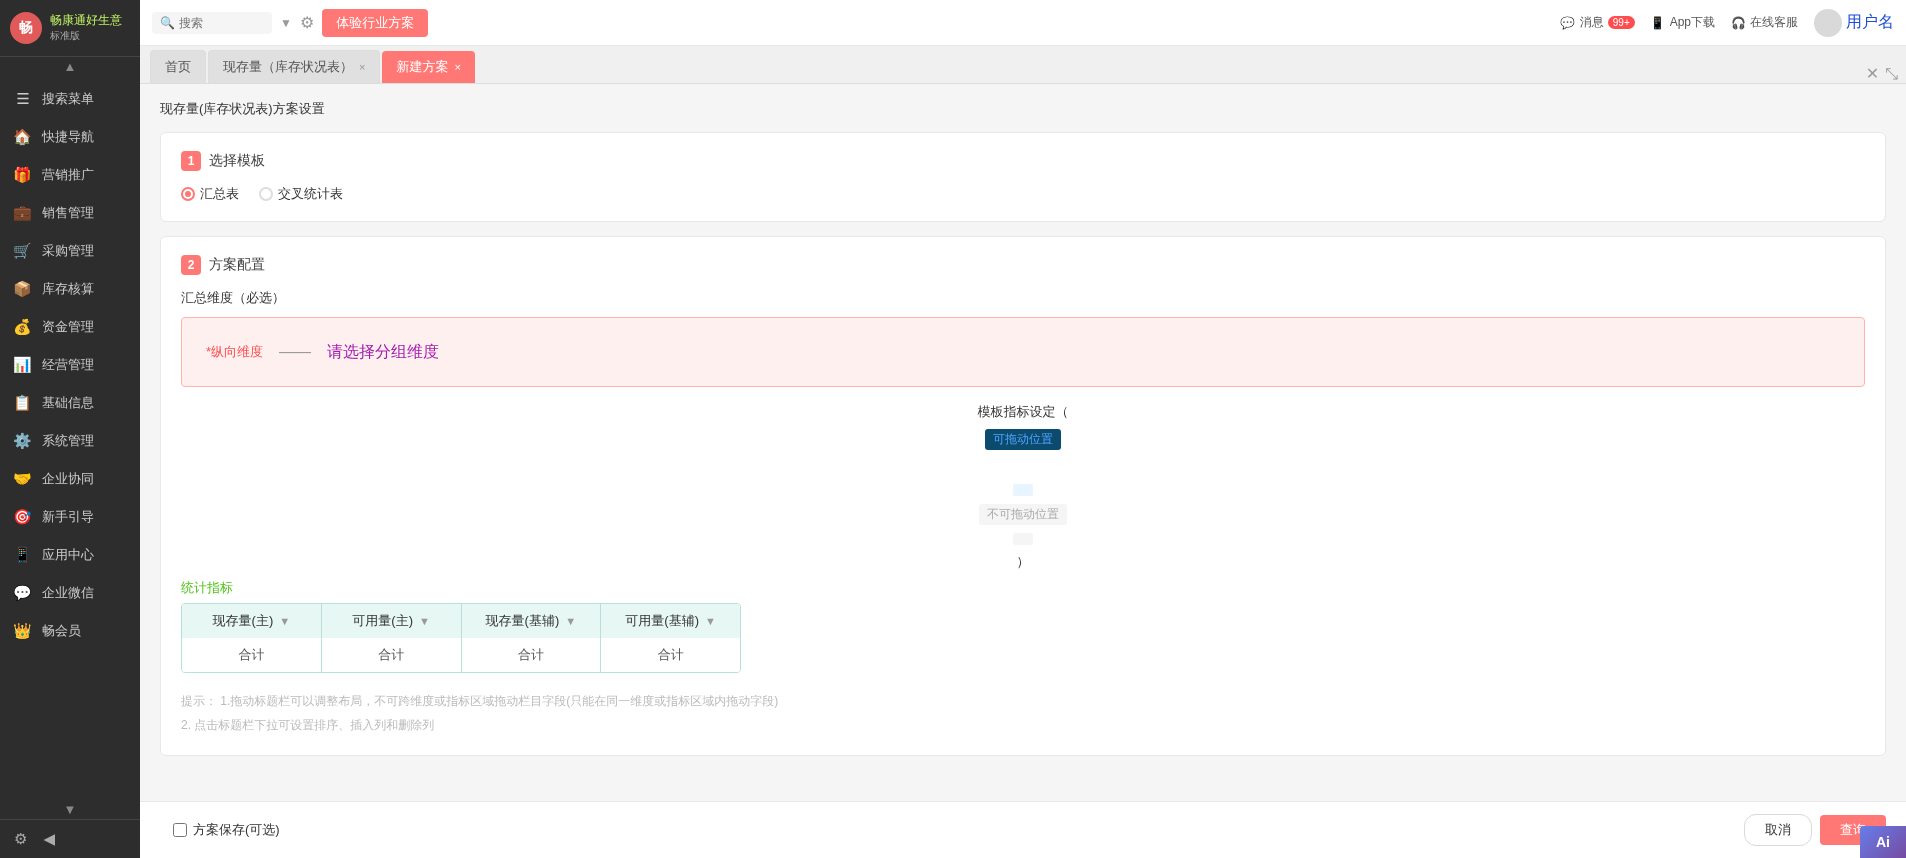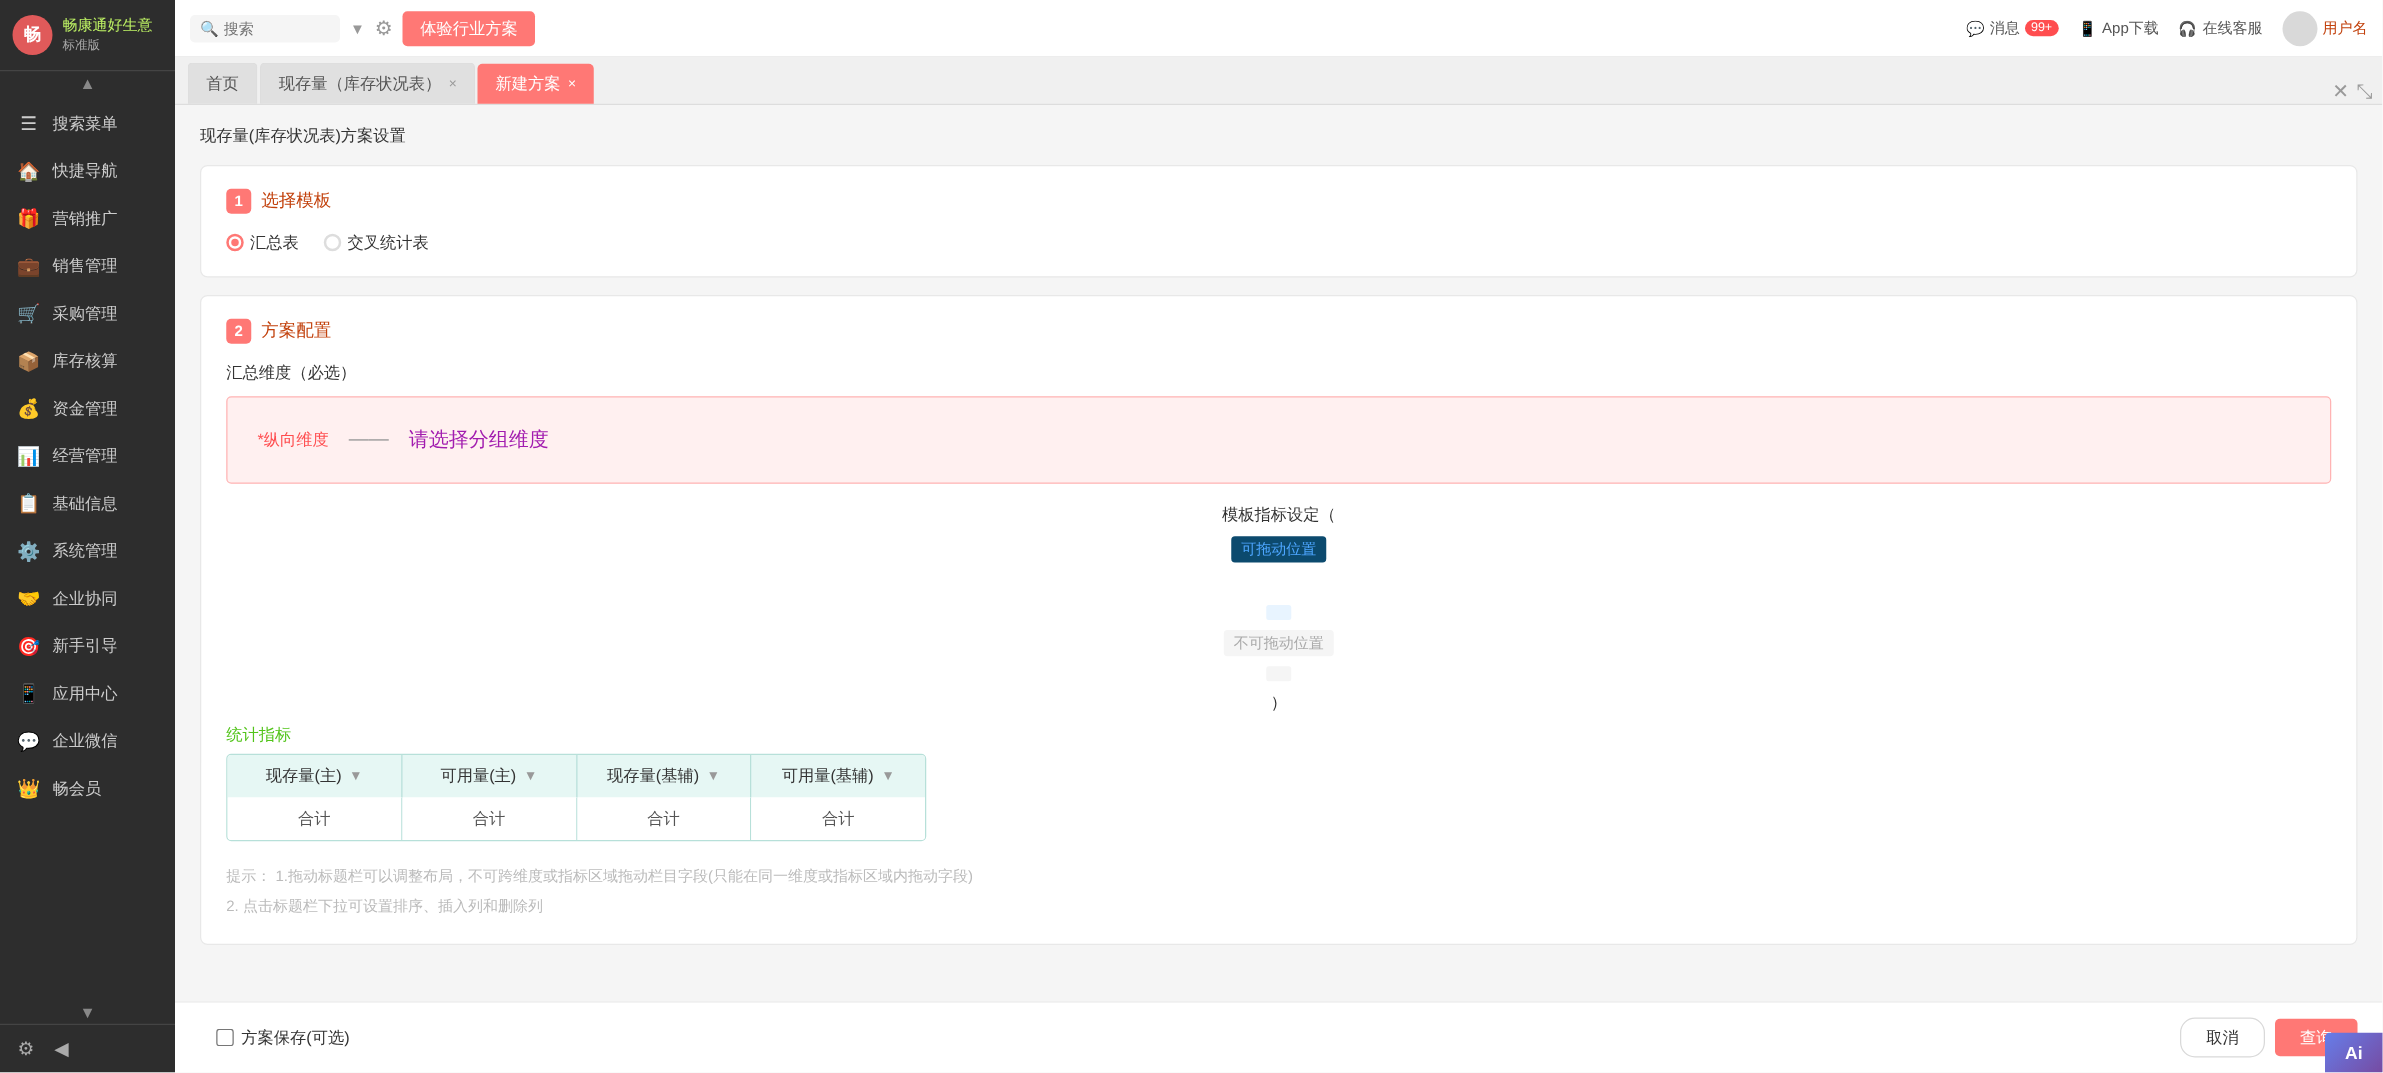--- a/index.html
+++ b/index.html
@@ -77,21 +77,21 @@
     .top-header-spacer { flex: 1; }
     .top-header-actions { display: flex; align-items: center; gap: 16px; }
     .top-header-action { display: flex; align-items: center; gap: 4px; color: #555; font-size: 12px; cursor: pointer; position: relative; }
     .badge {
       background: #ff4d4f; color: white; border-radius: 10px;
       font-size: 10px; padding: 1px 5px; min-width: 18px; text-align: center;
     }
     .top-header-avatar {
       width: 28px; height: 28px; border-radius: 50%; background: #d9d9d9;
     }
-    .top-header-username { font-size: 12px; color: #c2410c; }
+    .top-header-username { font-size: 16px; color: #1d4ed8; }
 
     
     .tab-bar {
       height: 38px; background: #f0f0f0;
       display: flex; align-items: flex-end;
       padding: 0 0 0 10px;
       border-bottom: 1px solid #ddd;
       gap: 0;
     }
     .tab {
@@ -119,21 +119,21 @@
     .section-card {
       background: #fff; border-radius: 6px; padding: 18px 20px;
       margin-bottom: 14px; border: 1px solid #e8e8e8;
     }
     .section-header { display: flex; align-items: center; gap: 8px; margin-bottom: 14px; }
     .section-num {
       width: 20px; height: 20px; border-radius: 4px;
       background: #ff7875; color: white; font-size: 12px;
       display: flex; align-items: center; justify-content: center; font-weight: bold;
     }
-    .section-title { font-size: 14px; color: #c2410c; font-weight: 500; }
+    .section-title { font-size: 14px; color: #404040; font-weight: 500; }
 
     
     .template-options { display: flex; align-items: center; gap: 20px; }
     .radio-option { display: flex; align-items: center; gap: 5px; cursor: pointer; font-size: 13px; color: #333; }
     .radio-dot {
       width: 14px; height: 14px; border-radius: 50%;
       border: 2px solid #ddd; background: white;
       display: flex; align-items: center; justify-content: center;
     }
     .radio-dot.selected { border-color: #ff7875; }

